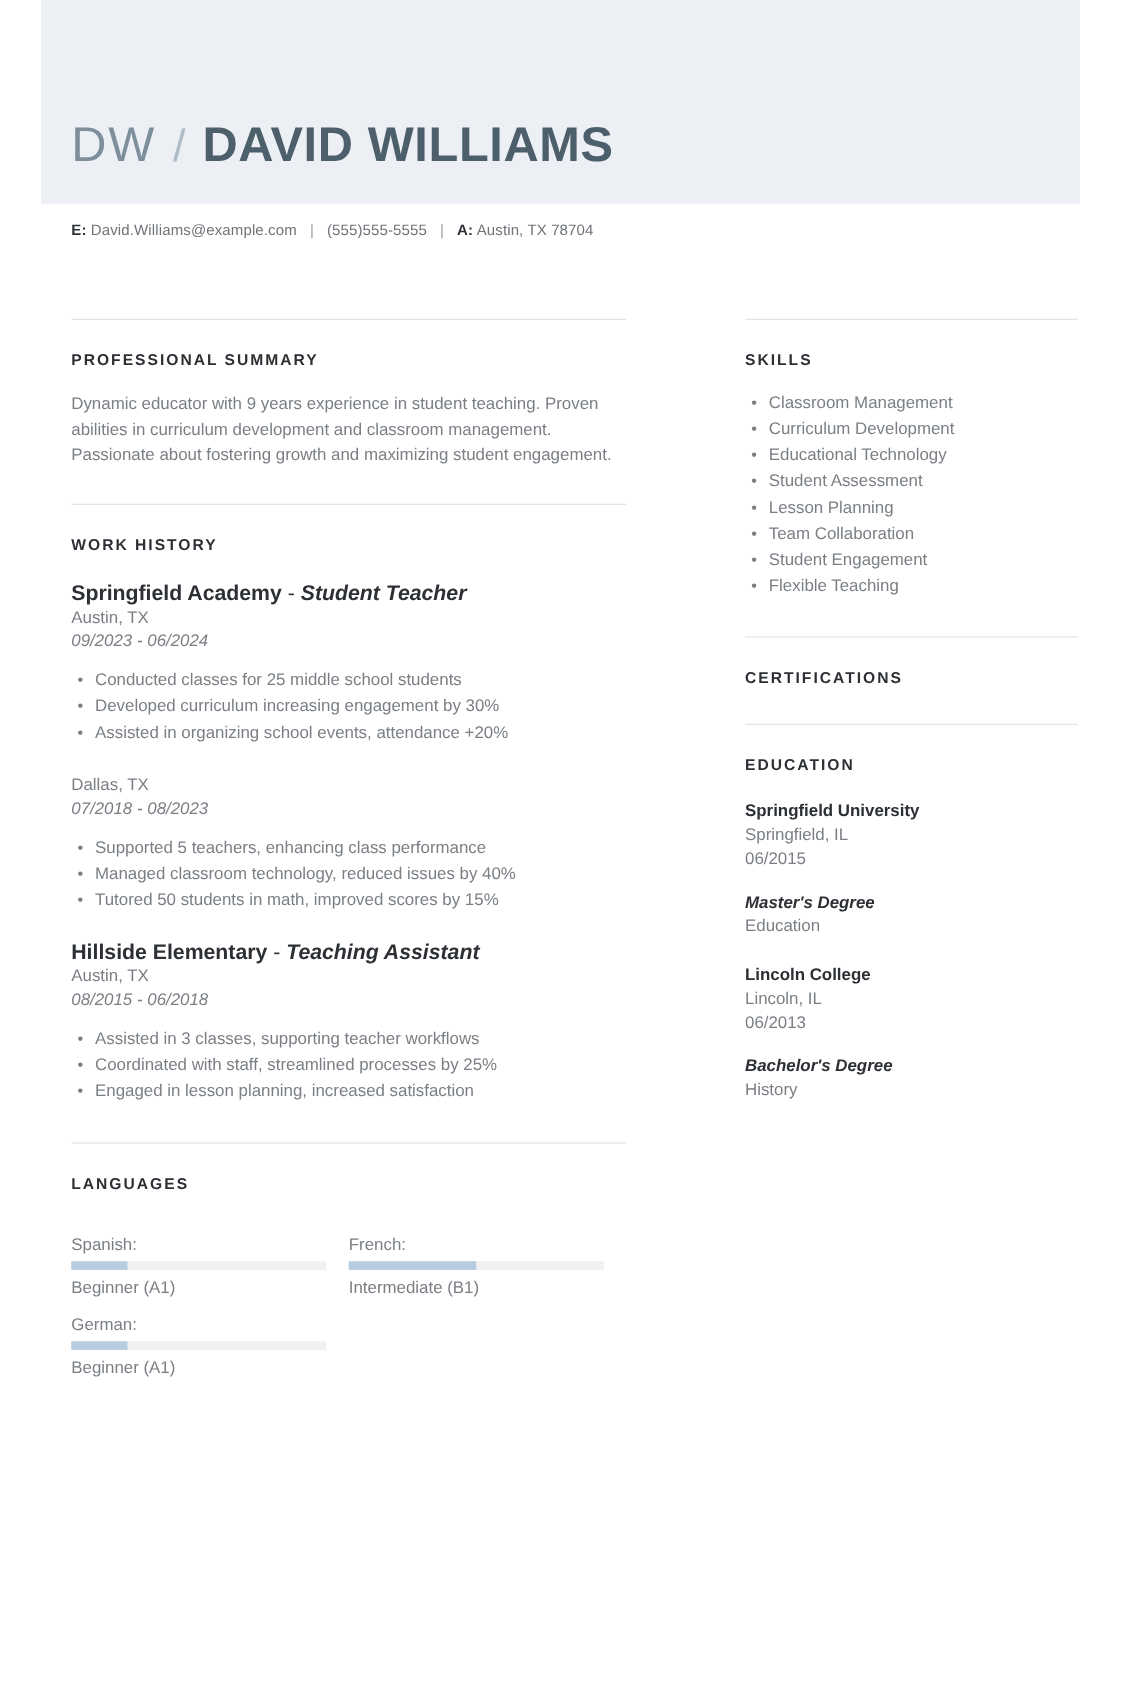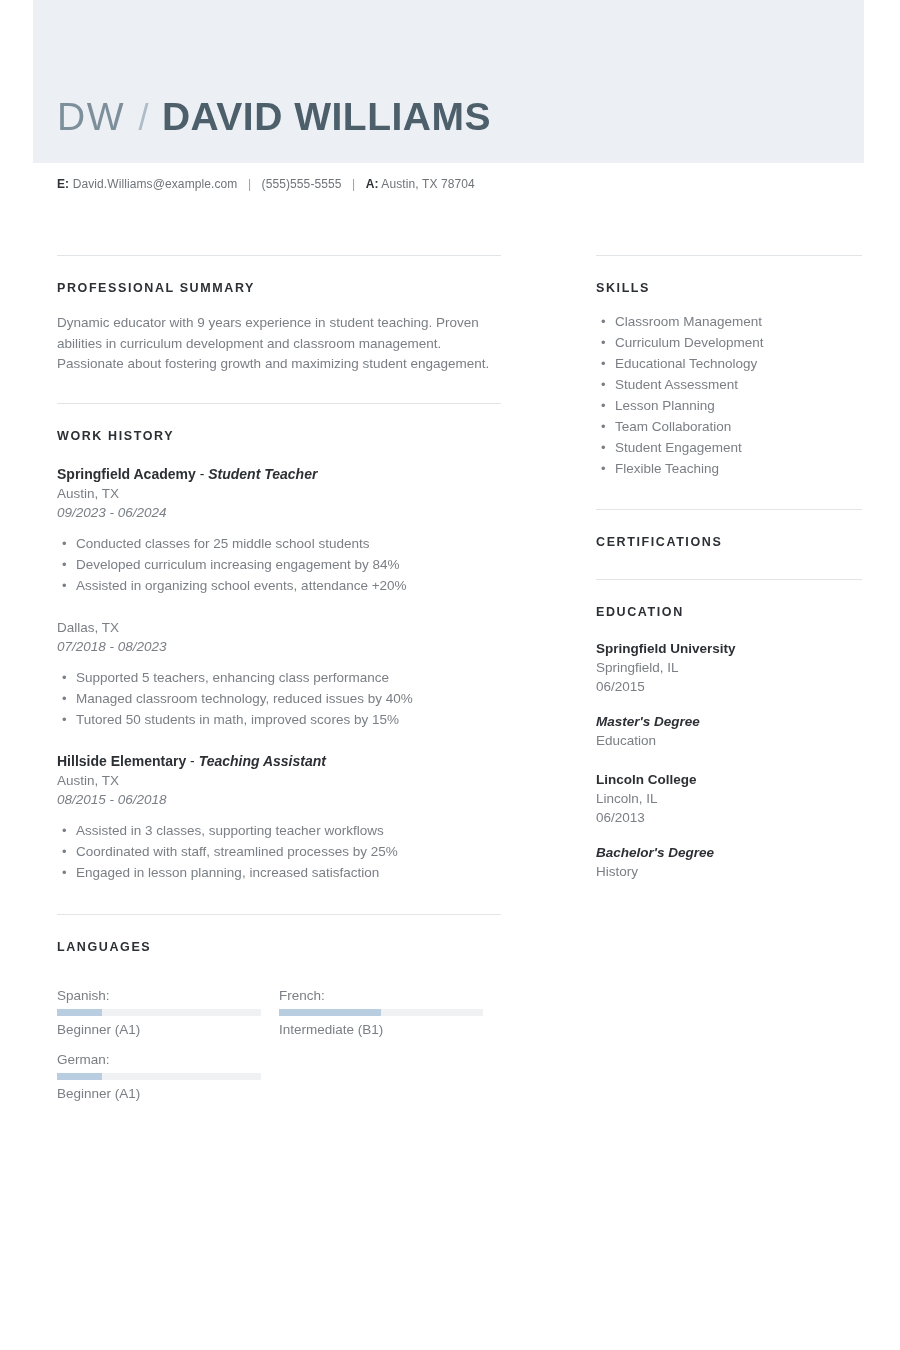--- a/index.html
+++ b/index.html
@@ -117,21 +117,21 @@
   .body-text {
     font-size: 13.5px;
     line-height: 20.5px;
     color: #7a7f85;
     margin-top: 18px;
   }
 
   
   .job { margin-top: 22px; }
   .job-title {
-    font-size: 14px;
+    font-size: 17px;
     color: #2c3035;
     font-weight: 700;
     line-height: 19px;
   }
   .job-role {
     font-weight: 700;
     font-style: italic;
     color: #2c3035;
   }
   .job-dash { font-weight: 400; color: #2c3035; }
@@ -279,21 +279,21 @@
     <div class="section-title">WORK HISTORY</div>
 
     <div class="job">
       <div class="job-title">
         <span>Springfield Academy</span><span class="job-dash"> - </span><span class="job-role">Student Teacher</span>
       </div>
       <div class="job-loc">Austin, TX</div>
       <div class="job-dates">09/2023 - 06/2024</div>
       <ul class="bullets">
         <li>Conducted classes for 25 middle school students</li>
-        <li>Developed curriculum increasing engagement by 84%</li>
+        <li>Developed curriculum increasing engagement by 30%</li>
         <li>Assisted in organizing school events, attendance +20%</li>
       </ul>
     </div>
 
     <div class="job">
       <div class="job-loc">Dallas, TX</div>
       <div class="job-dates">07/2018 - 08/2023</div>
       <ul class="bullets">
         <li>Supported 5 teachers, enhancing class performance</li>
         <li>Managed classroom technology, reduced issues by 40%</li>

